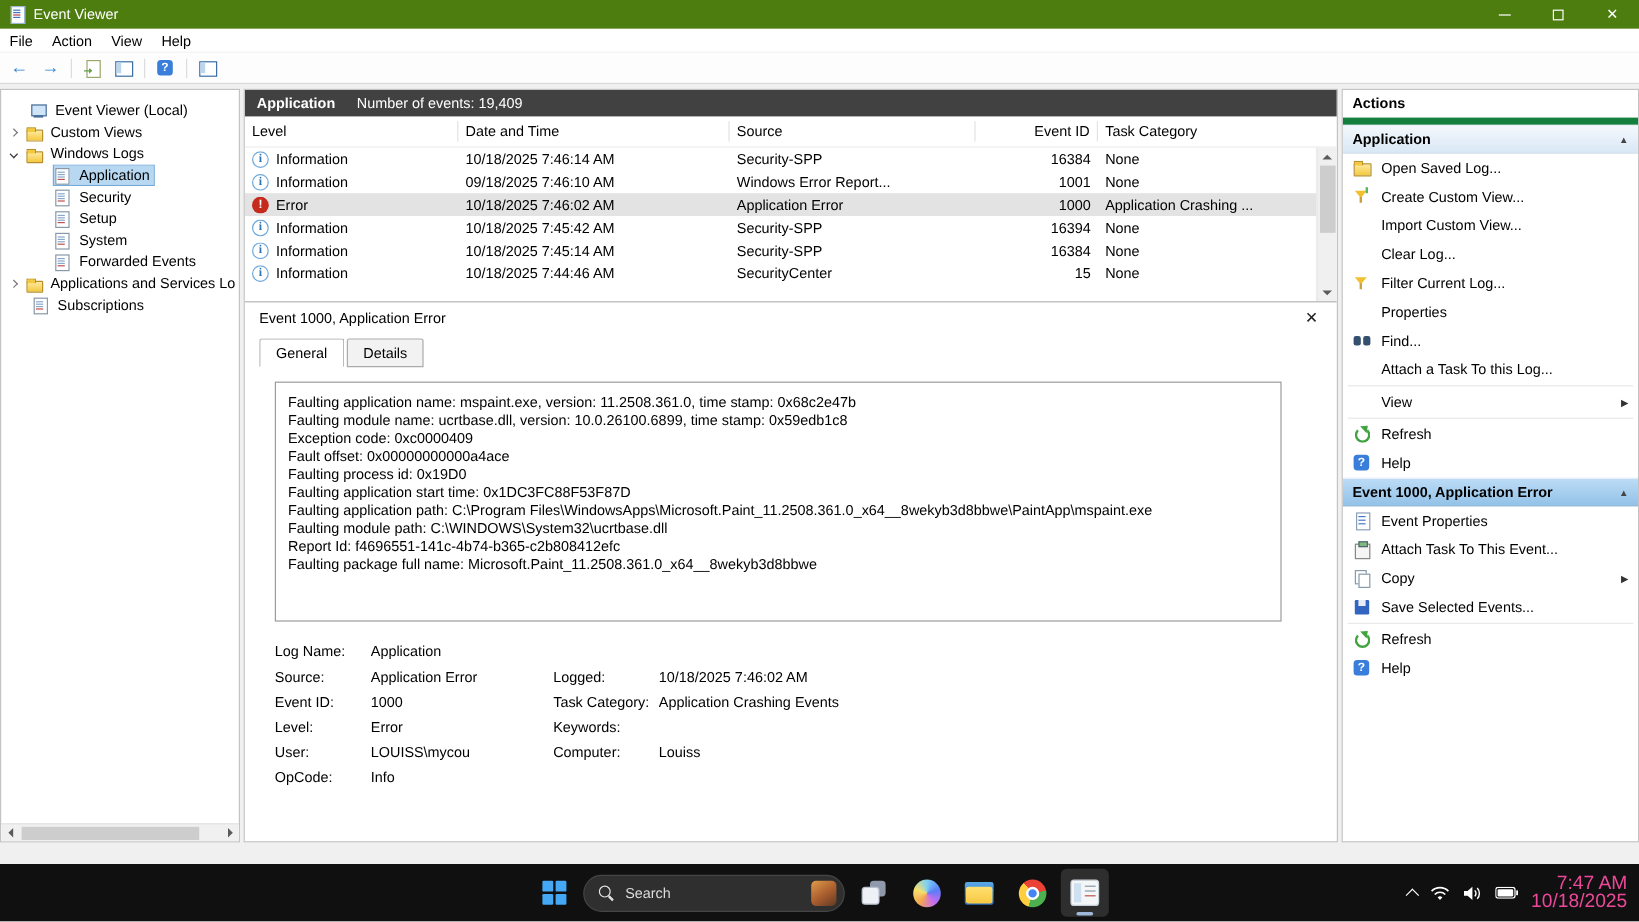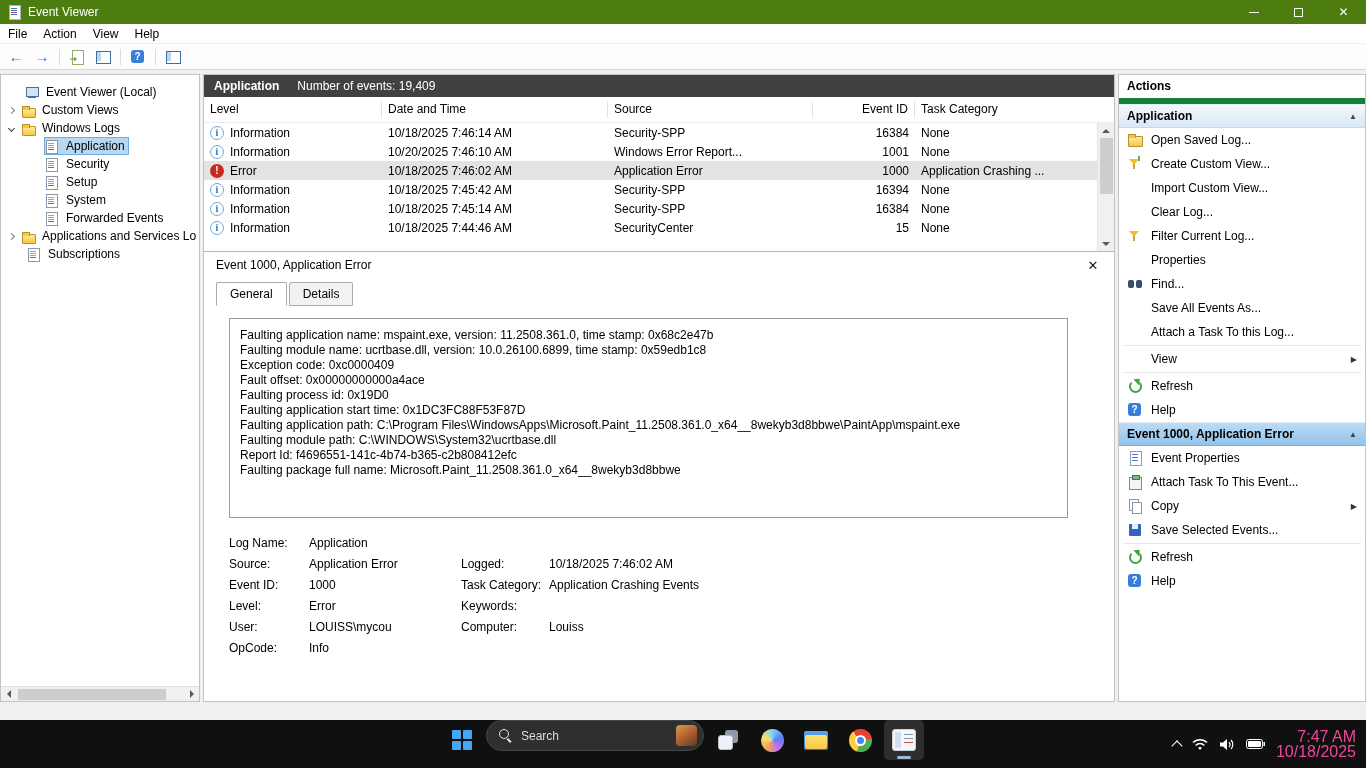--- a/index.html
+++ b/index.html
@@ -130,21 +130,21 @@
 .icon-sheet::after { content:""; position:absolute; left:5px; top:4px; width:6px; height:1px; background:#4a78c8; box-shadow:0 3px 0 #4a78c8, 0 6px 0 #4a78c8; }
 .icon-task::before { content:""; position:absolute; left:2px; top:3px; width:11px; height:11px; background:#f5f5f5; border:1px solid #888; }
 .icon-task::after { content:""; position:absolute; left:5px; top:1px; width:6px; height:3px; background:#7fb97f; border:1px solid #556677; }
 .icon-copy::before { content:""; position:absolute; left:2px; top:1px; width:8px; height:10px; background:#fff; border:1px solid #8899aa; }
 .icon-copy::after { content:""; position:absolute; left:5px; top:4px; width:8px; height:10px; background:#fff; border:1px solid #8899aa; }
 .icon-disk::before { content:""; position:absolute; left:2px; top:2px; width:12px; height:12px; background:#3265c2; border-radius:1px; }
 .icon-disk::after { content:""; position:absolute; left:5px; top:2px; width:6px; height:5px; background:#e8eef8; }
 
 
 .taskbar { height:48px; background:#101010; position:relative; }
-.tb-center { position:absolute; left:50%; top:0; transform:translateX(-50%); height:100%; display:flex; align-items:flex-start; gap:4px; }
+.tb-center { position:absolute; left:50%; top:0; transform:translateX(-50%); height:100%; display:flex; align-items:center; gap:4px; }
 .tb-tile { width:40px; height:40px; border-radius:5px; display:flex; align-items:center; justify-content:center; position:relative; }
 .tb-tile.active { background:rgba(255,255,255,0.13); }
 .tb-tile.active::after { content:""; position:absolute; bottom:1px; left:50%; transform:translateX(-50%); width:14px; height:3px; border-radius:2px; background:#9fb8d8; }
 .win-icon { display:grid; grid-template-columns:9px 9px; grid-template-rows:9px 9px; gap:2px; }
 .win-icon span { background:#45a8f5; border-radius:1px; }
 .search-pill { width:218px; height:31px; border-radius:16px; background:#2f2f2f; border:1px solid #454545; display:flex; align-items:center; padding:0 6px 0 12px; gap:9px; color:#dcdcdc; }
 .mag { width:13px; height:13px; position:relative; flex:0 0 13px; }
 .mag::before { content:""; position:absolute; left:0; top:0; width:8px; height:8px; border:1.5px solid #e4e4e4; border-radius:50%; }
 .mag::after { content:""; position:absolute; left:8.5px; top:8.5px; width:4.5px; height:1.5px; background:#e4e4e4; transform:rotate(45deg); transform-origin:0 0; }
 .pill-img { width:21px; height:21px; border-radius:4px; margin-left:auto; background:linear-gradient(145deg,#e09a4a 0%,#a85c2e 55%,#5e3a24 100%); }
@@ -298,21 +298,21 @@
           <div class="td col-source">Security-SPP</div>
           <div class="td col-eventid">16384</div>
           <div class="td col-task">None</div>
         </div>
 
         <div class="trow">
           <div class="td td-level col-level">
               <span class="ico-info"></span>
               <span>Information</span>
             </div>
-          <div class="td col-datetime">10/20/2025 7:46:10 AM</div>
+          <div class="td col-datetime">09/18/2025 7:46:10 AM</div>
           <div class="td col-source">Windows Error Report...</div>
           <div class="td col-eventid">1001</div>
           <div class="td col-task">None</div>
         </div>
 
         <div class="trow selected">
           <div class="td td-level col-level">
               <span class="ico-error"></span>
               <span>Error</span>
             </div>
@@ -447,24 +447,20 @@
       <span class="aicon icon-funnel"></span>
       <span class="alabel">Filter Current Log...</span>
     </div>
     <div class="action-item">
       <span class="aicon"></span>
       <span class="alabel">Properties</span>
     </div>
     <div class="action-item">
       <span class="aicon icon-binoculars"></span>
       <span class="alabel">Find...</span>
-    </div>
-    <div class="action-item">
-      <span class="aicon"></span>
-      <span class="alabel">Save All Events As...</span>
     </div>
     <div class="action-item">
       <span class="aicon"></span>
       <span class="alabel">Attach a Task To this Log...</span>
     </div>
     <div class="action-sep"></div>
     <div class="action-item">
       <span class="aicon"></span>
       <span class="alabel">View</span>
       <span class="submenu-arrow">▶</span>

